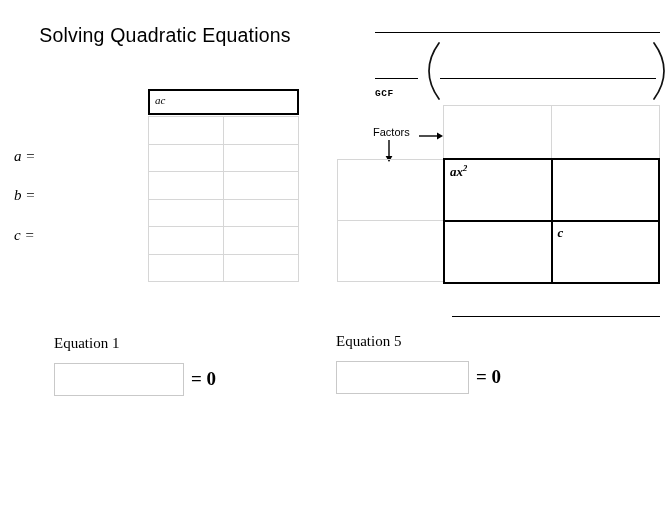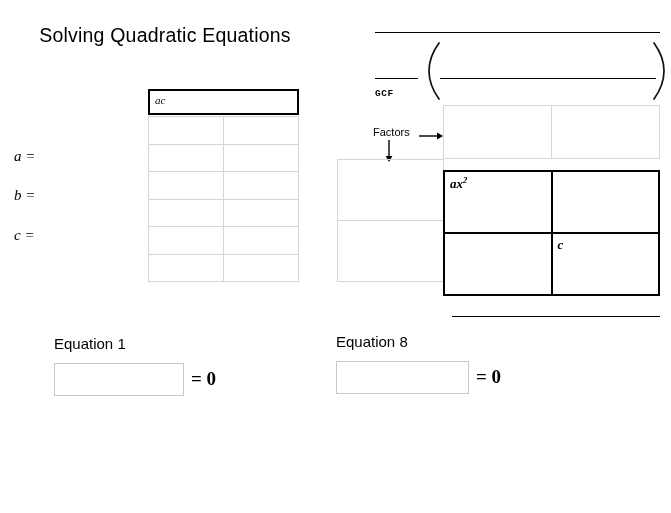--- a/index.html
+++ b/index.html
@@ -187,21 +187,21 @@
     table-layout: fixed;
   }
   .left-col td {
     border: 1.5px solid #d6d6d6;
     height: 60px;
     padding: 0;
   }
   .box-grid {
     position: absolute;
     left: 443px;
-    top: 170px;
+    top: 158px;
     width: 217px;
     height: 124px;
     border-collapse: collapse;
     table-layout: fixed;
     padding-left: 40px;
   }
   .box-grid td {
     border: 2px solid #000;
     padding: 0;
     vertical-align: top;
@@ -238,21 +238,21 @@
     top: 316px;
     width: 208px;
     height: 0;
     border-top: 1.3px solid #000;
   }
 
   
   .eq-label {
     position: absolute;
     font-size: 15px;
-    font-family: Liberation Sans, sans-serif;
+    font-family: Liberation Serif, serif;
     white-space: nowrap;
   }
   .eq1-label { left: 54px; top: 335px; }
   .eq2-label { left: 336px; top: 333px; }
 
   .eq-box {
     position: absolute;
     border: 1px solid #c9c9c9;
     background: #fff;
     box-sizing: border-box;
@@ -382,17 +382,17 @@
       </tr>
     </tbody>
   </table>
 
   <div class="ff-rule"></div>
 
   <div class="eq-label eq1-label">Equation 1</div>
   <div class="eq-box eq1-box"></div>
   <div class="eq-zero eq1-zero">= 0</div>
 
-  <div class="eq-label eq2-label">Equation 8</div>
+  <div class="eq-label eq2-label">Equation 5</div>
   <div class="eq-box eq2-box"></div>
   <div class="eq-zero eq2-zero">= 0</div>
 
 </div>
 
 </body></html>

